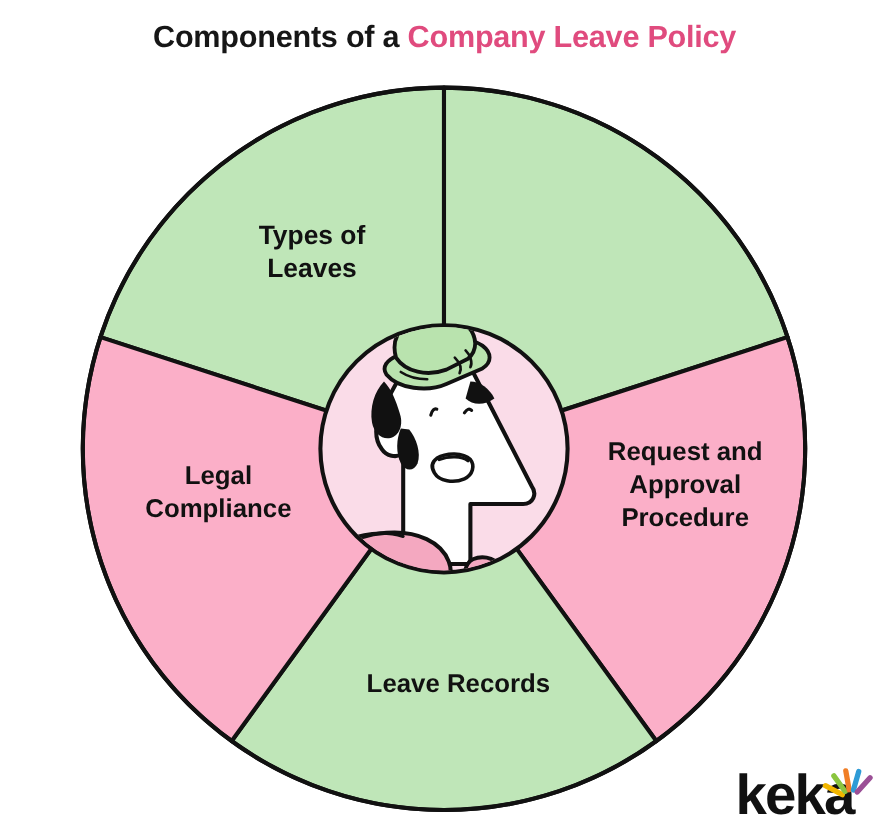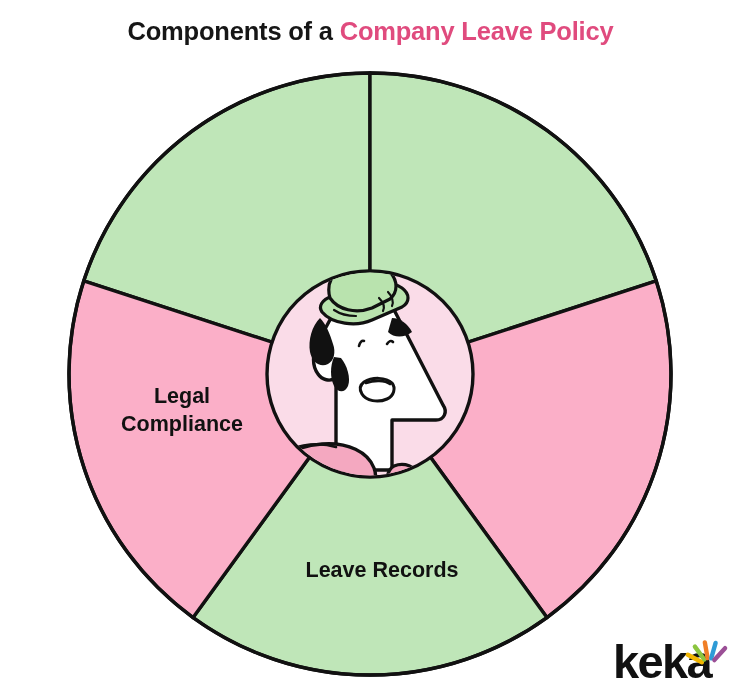--- a/index.html
+++ b/index.html
@@ -128,20 +128,25 @@
         <path d="M 338 268 C 350 262 368 262 378 268" fill="none" stroke="#111111" stroke-width="2.4" stroke-linejoin="round" stroke-linecap="round"></path>
         <path d="M 388 292 C 392 296 394 302 392 306" fill="none" stroke="#111111" stroke-width="2.2" stroke-linejoin="round" stroke-linecap="round"></path>
         <path d="M 379 298 C 383 302 385 307 383 311" fill="none" stroke="#111111" stroke-width="2.2" stroke-linejoin="round" stroke-linecap="round"></path>
         <path d="M 334 310 C 340 314 348 316 356 316" fill="none" stroke="#111111" stroke-width="2.2" stroke-linejoin="round" stroke-linecap="round"></path>
         <path d="M 262 486 C 268 462 292 446 322 444 C 348 442 368 452 374 468 C 380 484 368 498 346 504 C 318 511 282 505 262 486 Z" fill="#F4A8C0" stroke="#111111" stroke-width="3.4" stroke-linejoin="round" stroke-linecap="round"></path>
         <path d="M 286 452 C 300 444 320 442 336 447" fill="none" stroke="#111111" stroke-width="2.6" stroke-linejoin="round" stroke-linecap="round"></path>
         <path d="M 394 466 C 404 462 416 466 419 476 C 422 487 414 496 403 496 C 393 496 386 488 387 478 C 388 472 390 468 394 466 Z" fill="#F4A8C0" stroke="#111111" stroke-width="3.2" stroke-linejoin="round" stroke-linecap="round"></path>
       </g>
   </svg>
 
+  <div class="seg-label" id="label-types">Types of
+Leaves</div>
+  <div class="seg-label" id="label-request">Request and
+Approval
+Procedure</div>
   <div class="seg-label" id="label-records">Leave Records</div>
   <div class="seg-label" id="label-legal">Legal
 Compliance</div>
 
   <svg class="logo" viewBox="0 0 120 62">
     <text id="logo-word" x="0" y="52" font-family="Liberation Sans, sans-serif" font-size="47" font-weight="bold" letter-spacing="-1.6" fill="#111111">keka</text>
     <g id="logo-rays">
         <line x1="88.93641925712859" y1="36.24422749771287" x2="74.80925777138576" y2="28.73268249313862" stroke="#F2B600" stroke-width="4.4" stroke-linecap="round"></line>
         <line x1="91.29771798166021" y1="33.52786404500042" x2="81.89315394498064" y2="20.58359213500126" stroke="#8BC53F" stroke-width="4.4" stroke-linecap="round"></line>
         <line x1="94.61081457866456" y1="32.121537975902335" x2="91.83244373599368" y2="16.36461392770701" stroke="#F07E26" stroke-width="4.4" stroke-linecap="round"></line>

